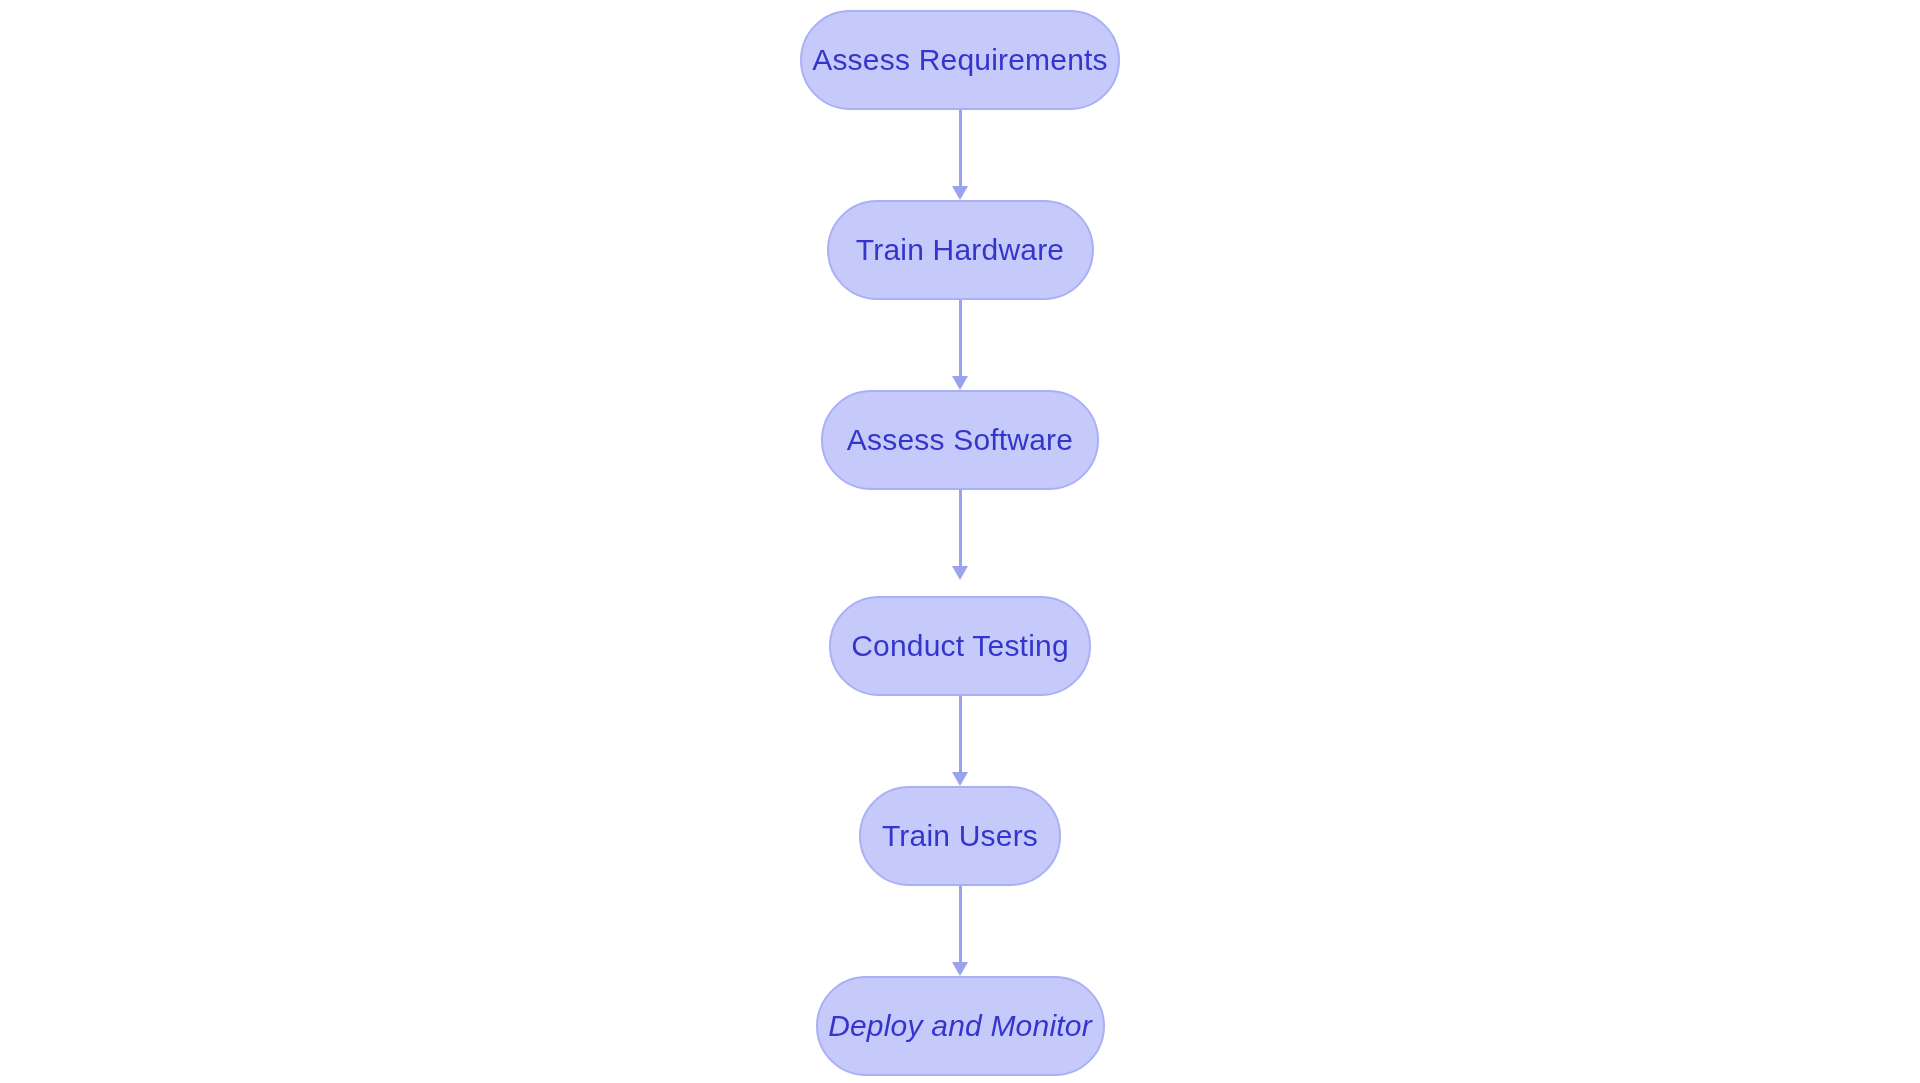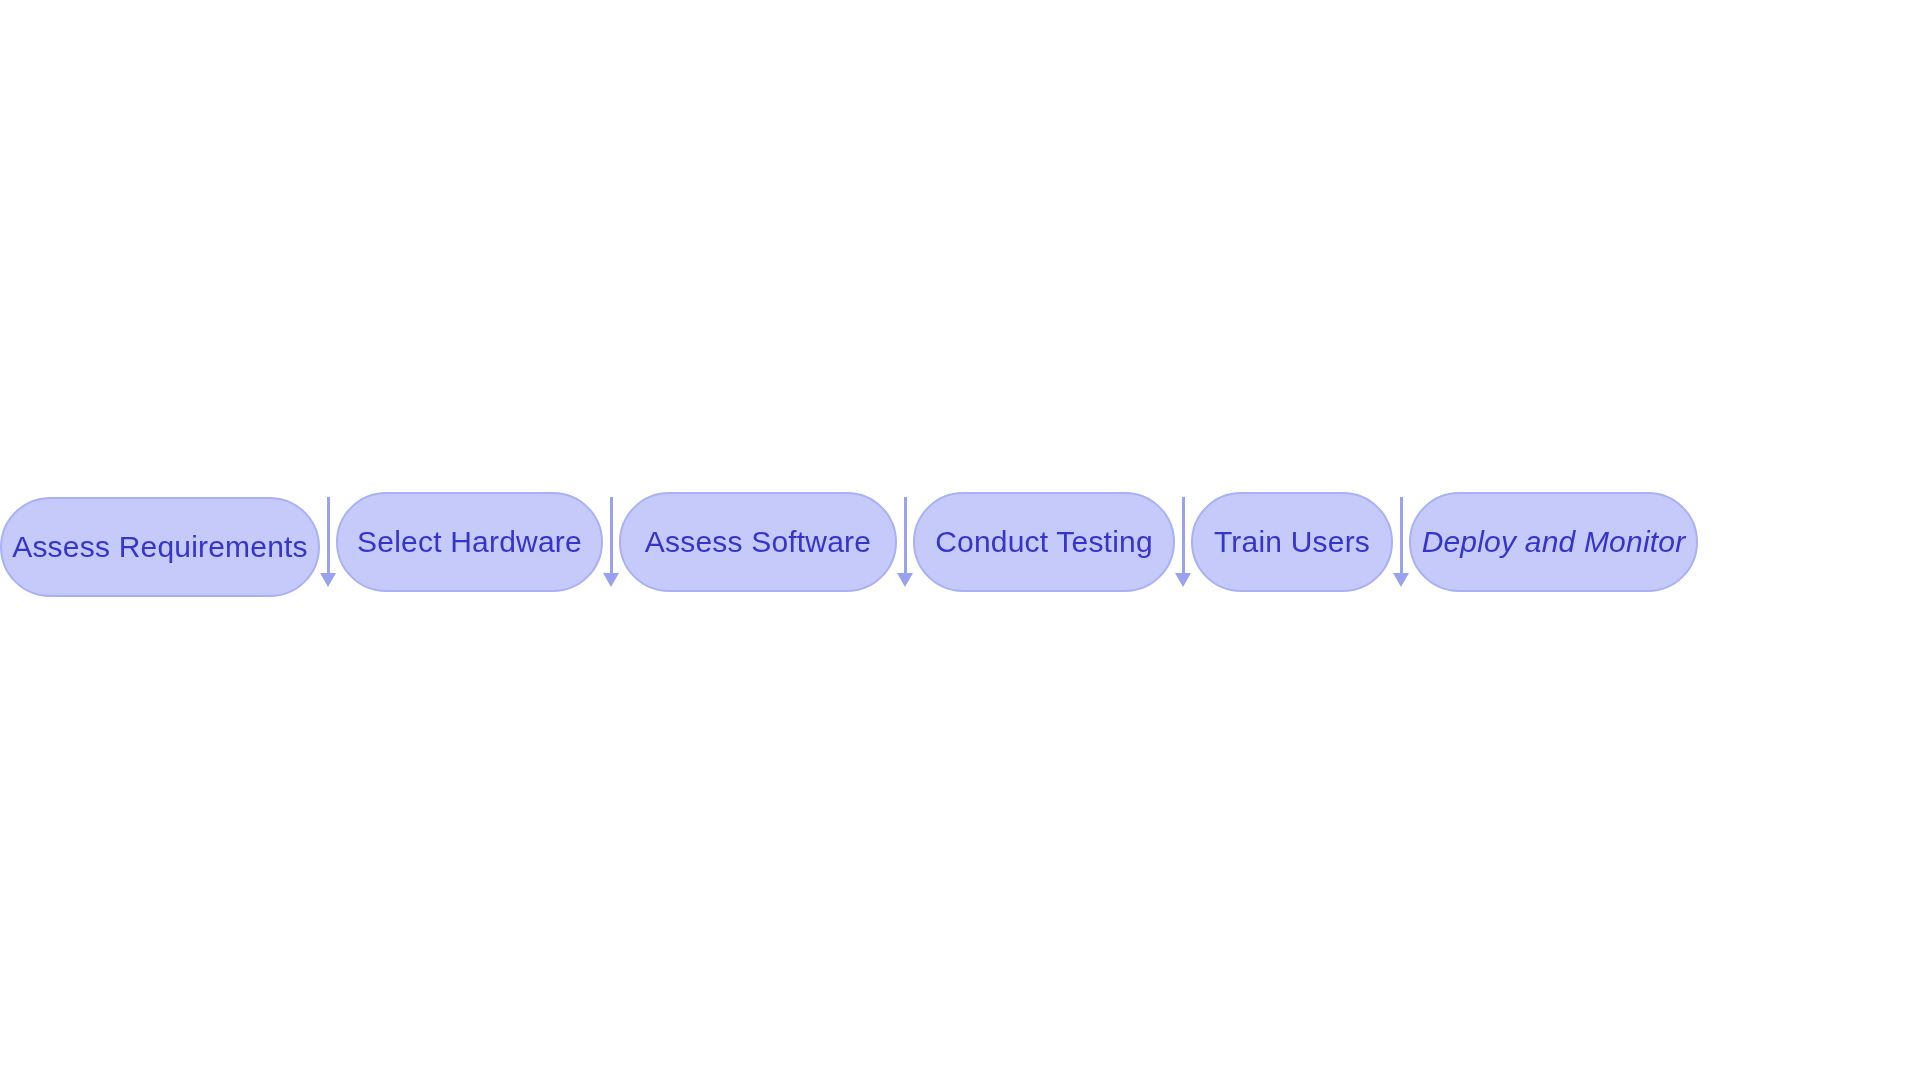--- a/index.html
+++ b/index.html
@@ -22,21 +22,21 @@
     background: #ffffff;
   }
 
   .flow-column {
     position: absolute;
     left: 0;
     top: 0;
     width: 1920px;
     height: 1083px;
     display: flex;
-    flex-direction: row;
+    flex-direction: column;
     align-items: center;
     justify-content: flex-start;
   }
 
   .node {
     box-sizing: border-box;
     display: flex;
     align-items: center;
     justify-content: center;
     background: #c5cafa;
@@ -89,38 +89,38 @@
     <div class="node" style="width:320px; margin-top:10px;">
       <span class="node-label">Assess Requirements</span>
     </div>
 
     <div class="connector" style="height:90px;">
       <div class="connector-line"></div>
       <div class="connector-head"></div>
     </div>
 
     <div class="node" style="width:267px;">
-      <span class="node-label">Select Hardware</span>
+      <span class="node-label">Train Hardware</span>
     </div>
 
     <div class="connector" style="height:90px;">
       <div class="connector-line"></div>
       <div class="connector-head"></div>
     </div>
 
     <div class="node" style="width:278px;">
       <span class="node-label">Assess Software</span>
     </div>
 
     <div class="connector" style="height:90px;">
       <div class="connector-line"></div>
       <div class="connector-head"></div>
     </div>
 
-    <div class="node" style="width:262px;">
+    <div class="node" style="width:262px;margin-top:16px;">
       <span class="node-label">Conduct Testing</span>
     </div>
 
     <div class="connector" style="height:90px;">
       <div class="connector-line"></div>
       <div class="connector-head"></div>
     </div>
 
     <div class="node" style="width:202px;">
       <span class="node-label">Train Users</span>

